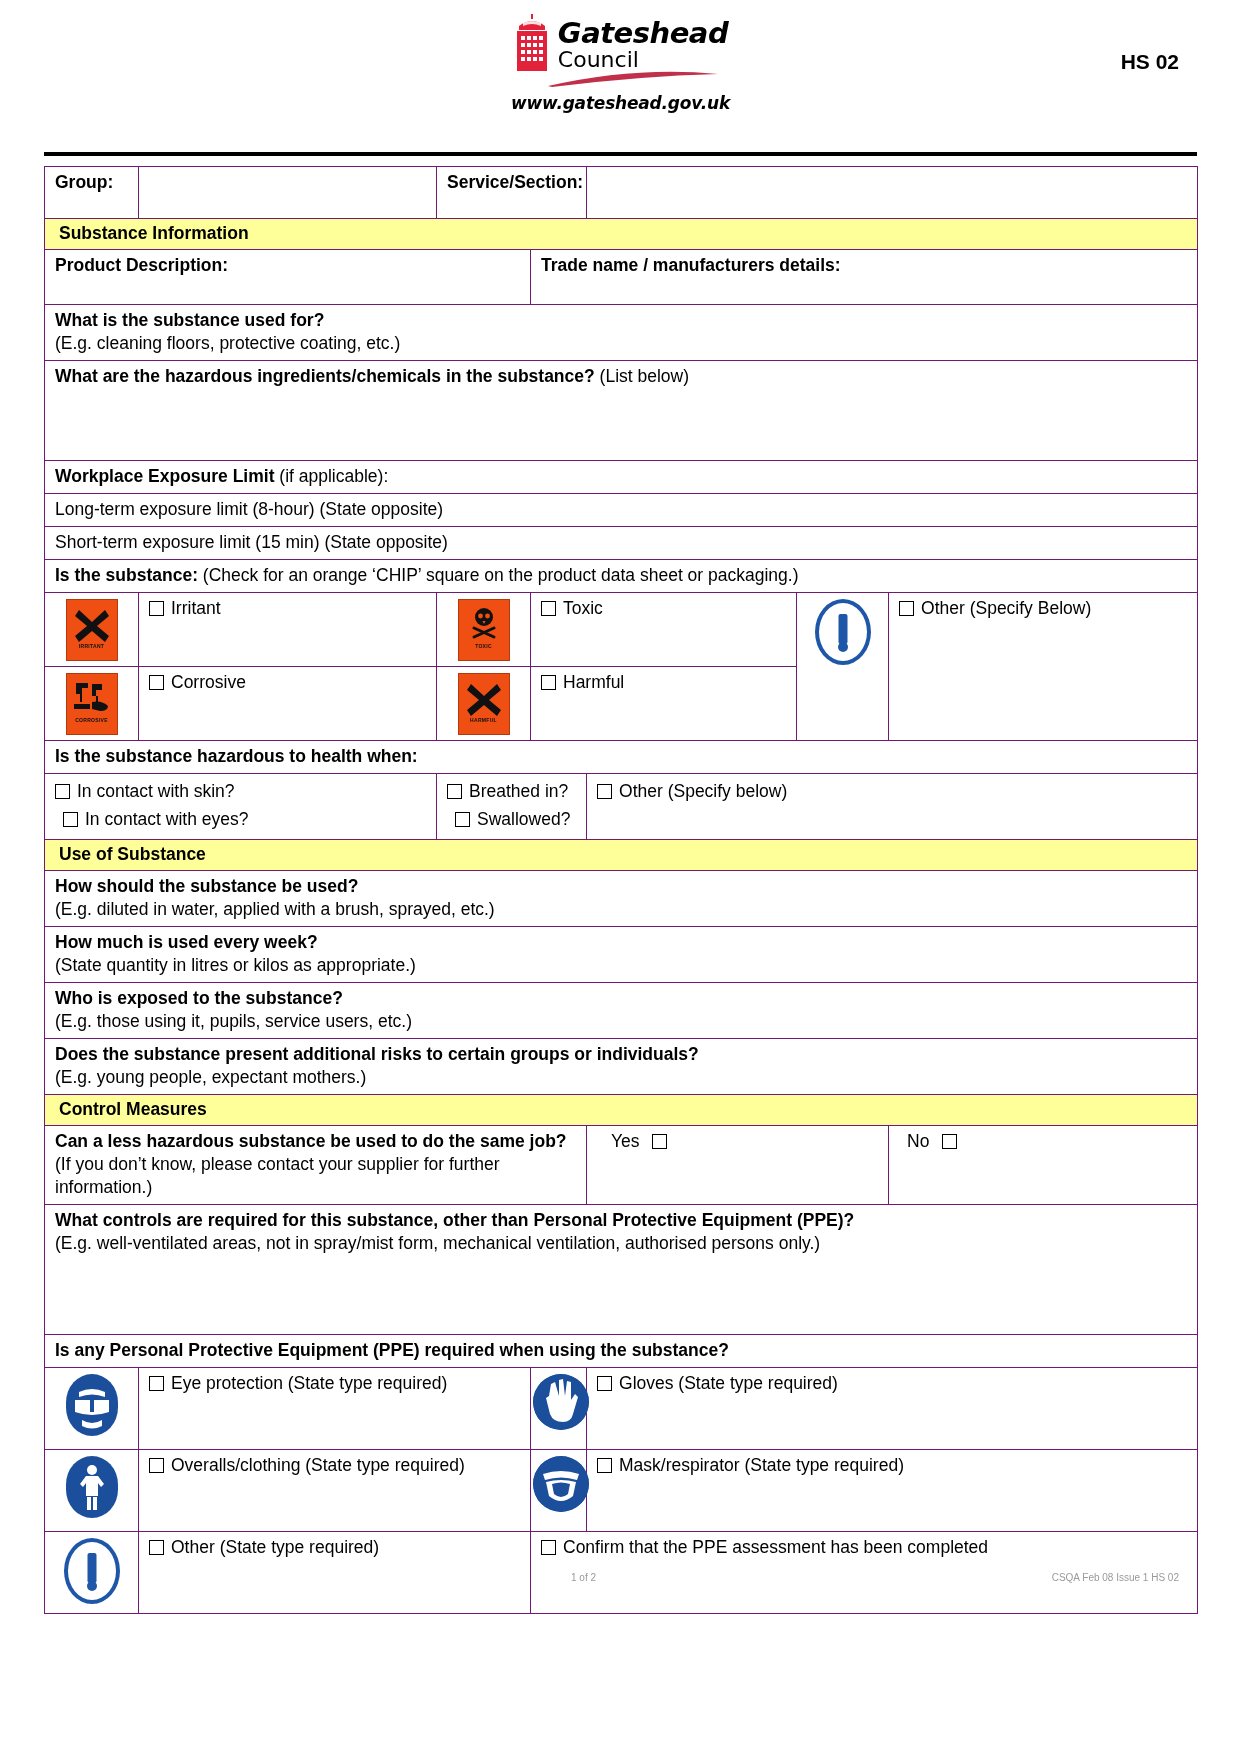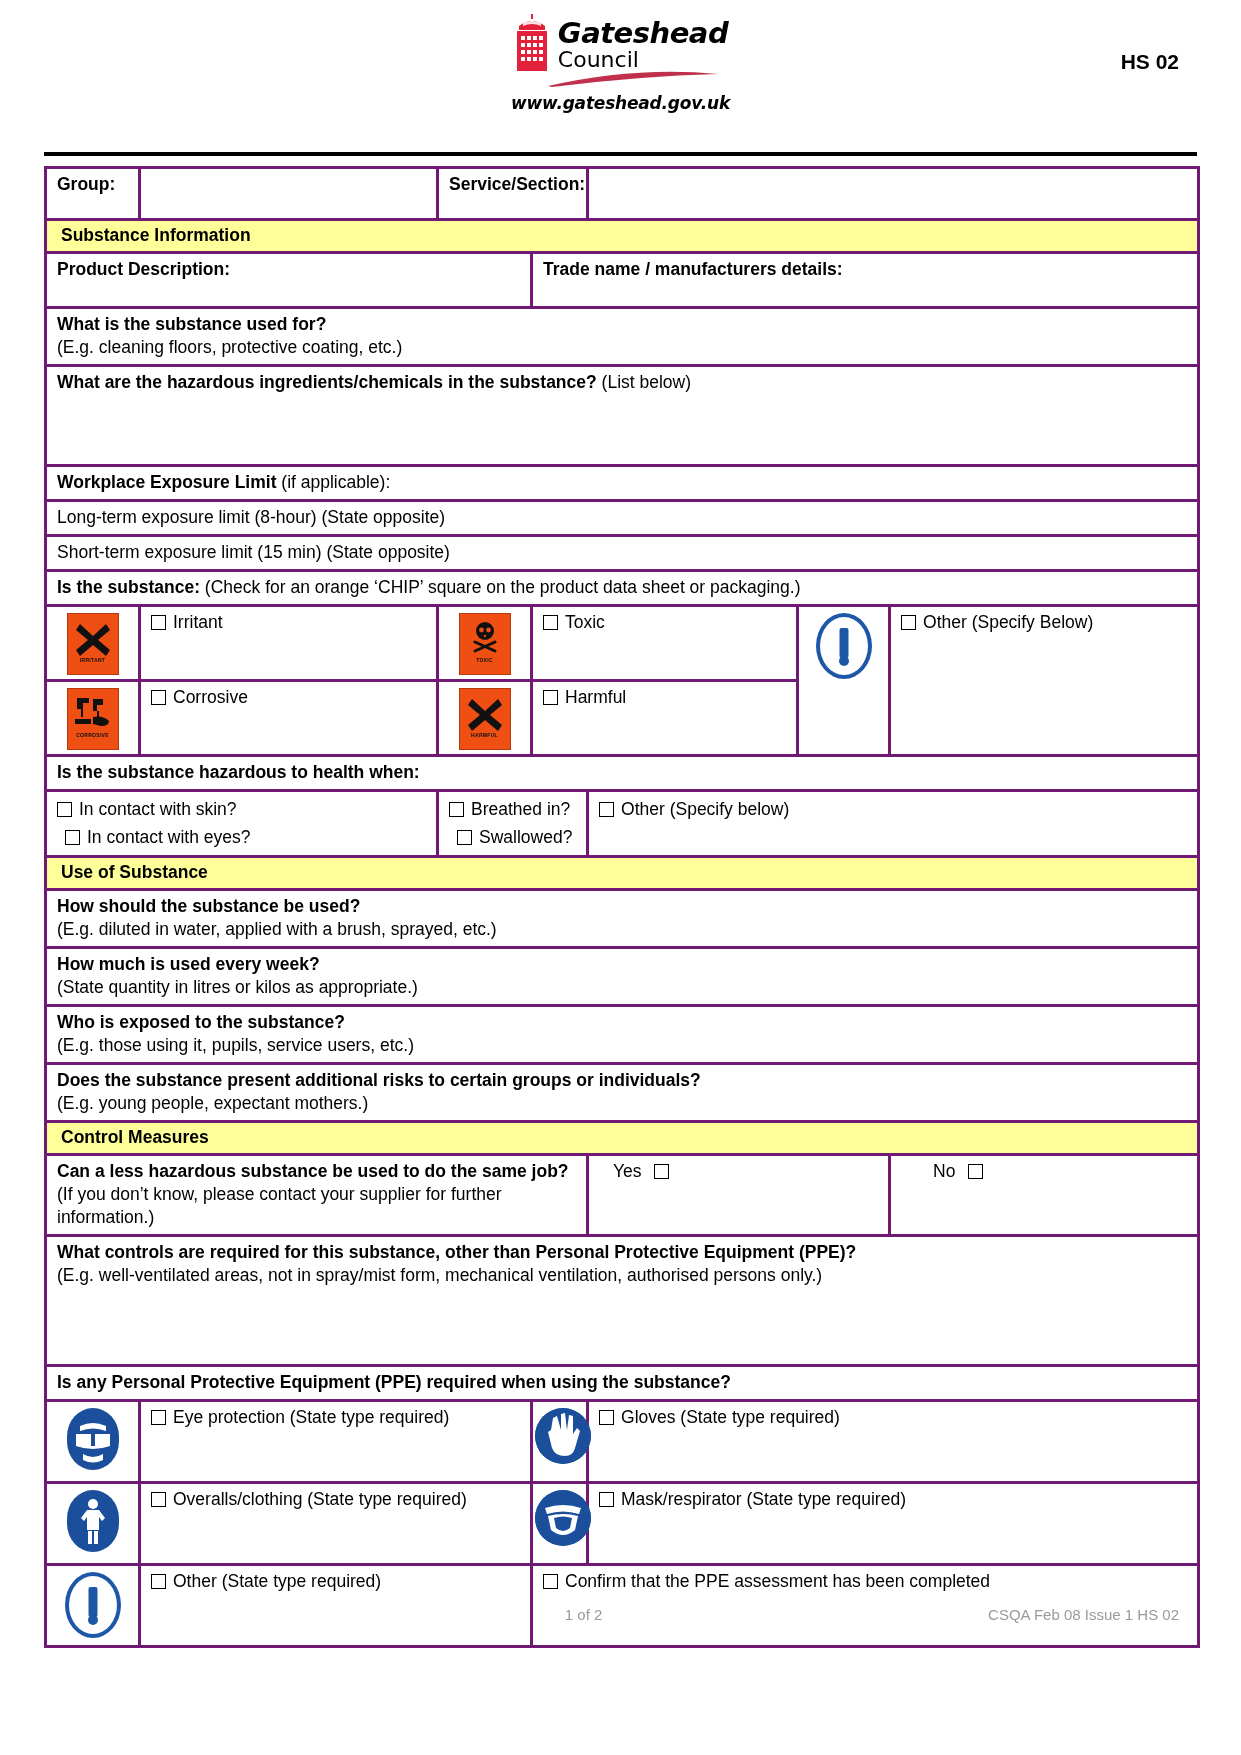--- a/index.html
+++ b/index.html
@@ -64,21 +64,21 @@
     margin: 0 0 10px 0;
   }
 
   
   table.form {
     width: 100%;
     border-collapse: collapse;
     table-layout: fixed;
   }
   table.form td {
-    border: 3px solid #701a75;
+    border: 1px solid #701a75;
     padding: 4px 6px 5px 10px;
     vertical-align: top;
     font-size: 17.5px;
     line-height: 23px;
   }
   .b { font-weight: bold; }
   .sec {
     background: #ffff99;
     font-weight: bold;
     font-size: 21px;
@@ -150,21 +150,21 @@
     bottom: 9px; width: 10px; height: 10px;
     background: #1f57a8; border-radius: 50%;
   }
 
   
   .footer {
     position: absolute;
     left: 61px; right: 44px; bottom: 18px;
     height: 24px;
     color: #9a9a9a;
-    font-size: 15px;
+    font-size: 10px;
   }
   .footer .pg { position: absolute; left: 46%; transform: translateX(-50%); }
   .footer .ref { position: absolute; right: 18px; }
 </style>
 </head>
 <body>
 
 <div class="page">
 
   <div class="header">
@@ -407,21 +407,21 @@
 
     <tr>
       <td colspan="5">
         <span class="b">Can a less hazardous substance be used to do the same job?</span><br>
         <span>(If you don’t know, please contact your supplier for further information.)</span>
       </td>
       <td colspan="2" style="padding-left:24px">
         <span>Yes</span>
         <span class="cb" style="margin-left:8px;margin-right:0"></span>
       </td>
-      <td style="padding-left:42px">
+      <td style="padding-left:18px">
         <span>No</span>
         <span class="cb" style="margin-left:8px;margin-right:0"></span>
       </td>
     </tr>
 
     <tr>
       <td colspan="8" style="height:130px">
         <span class="b">What controls are required for this substance, other than Personal Protective Equipment (PPE)?</span><br>
         <span>(E.g. well-ventilated areas, not in spray/mist form, mechanical ventilation, authorised persons only.)</span>
       </td>

